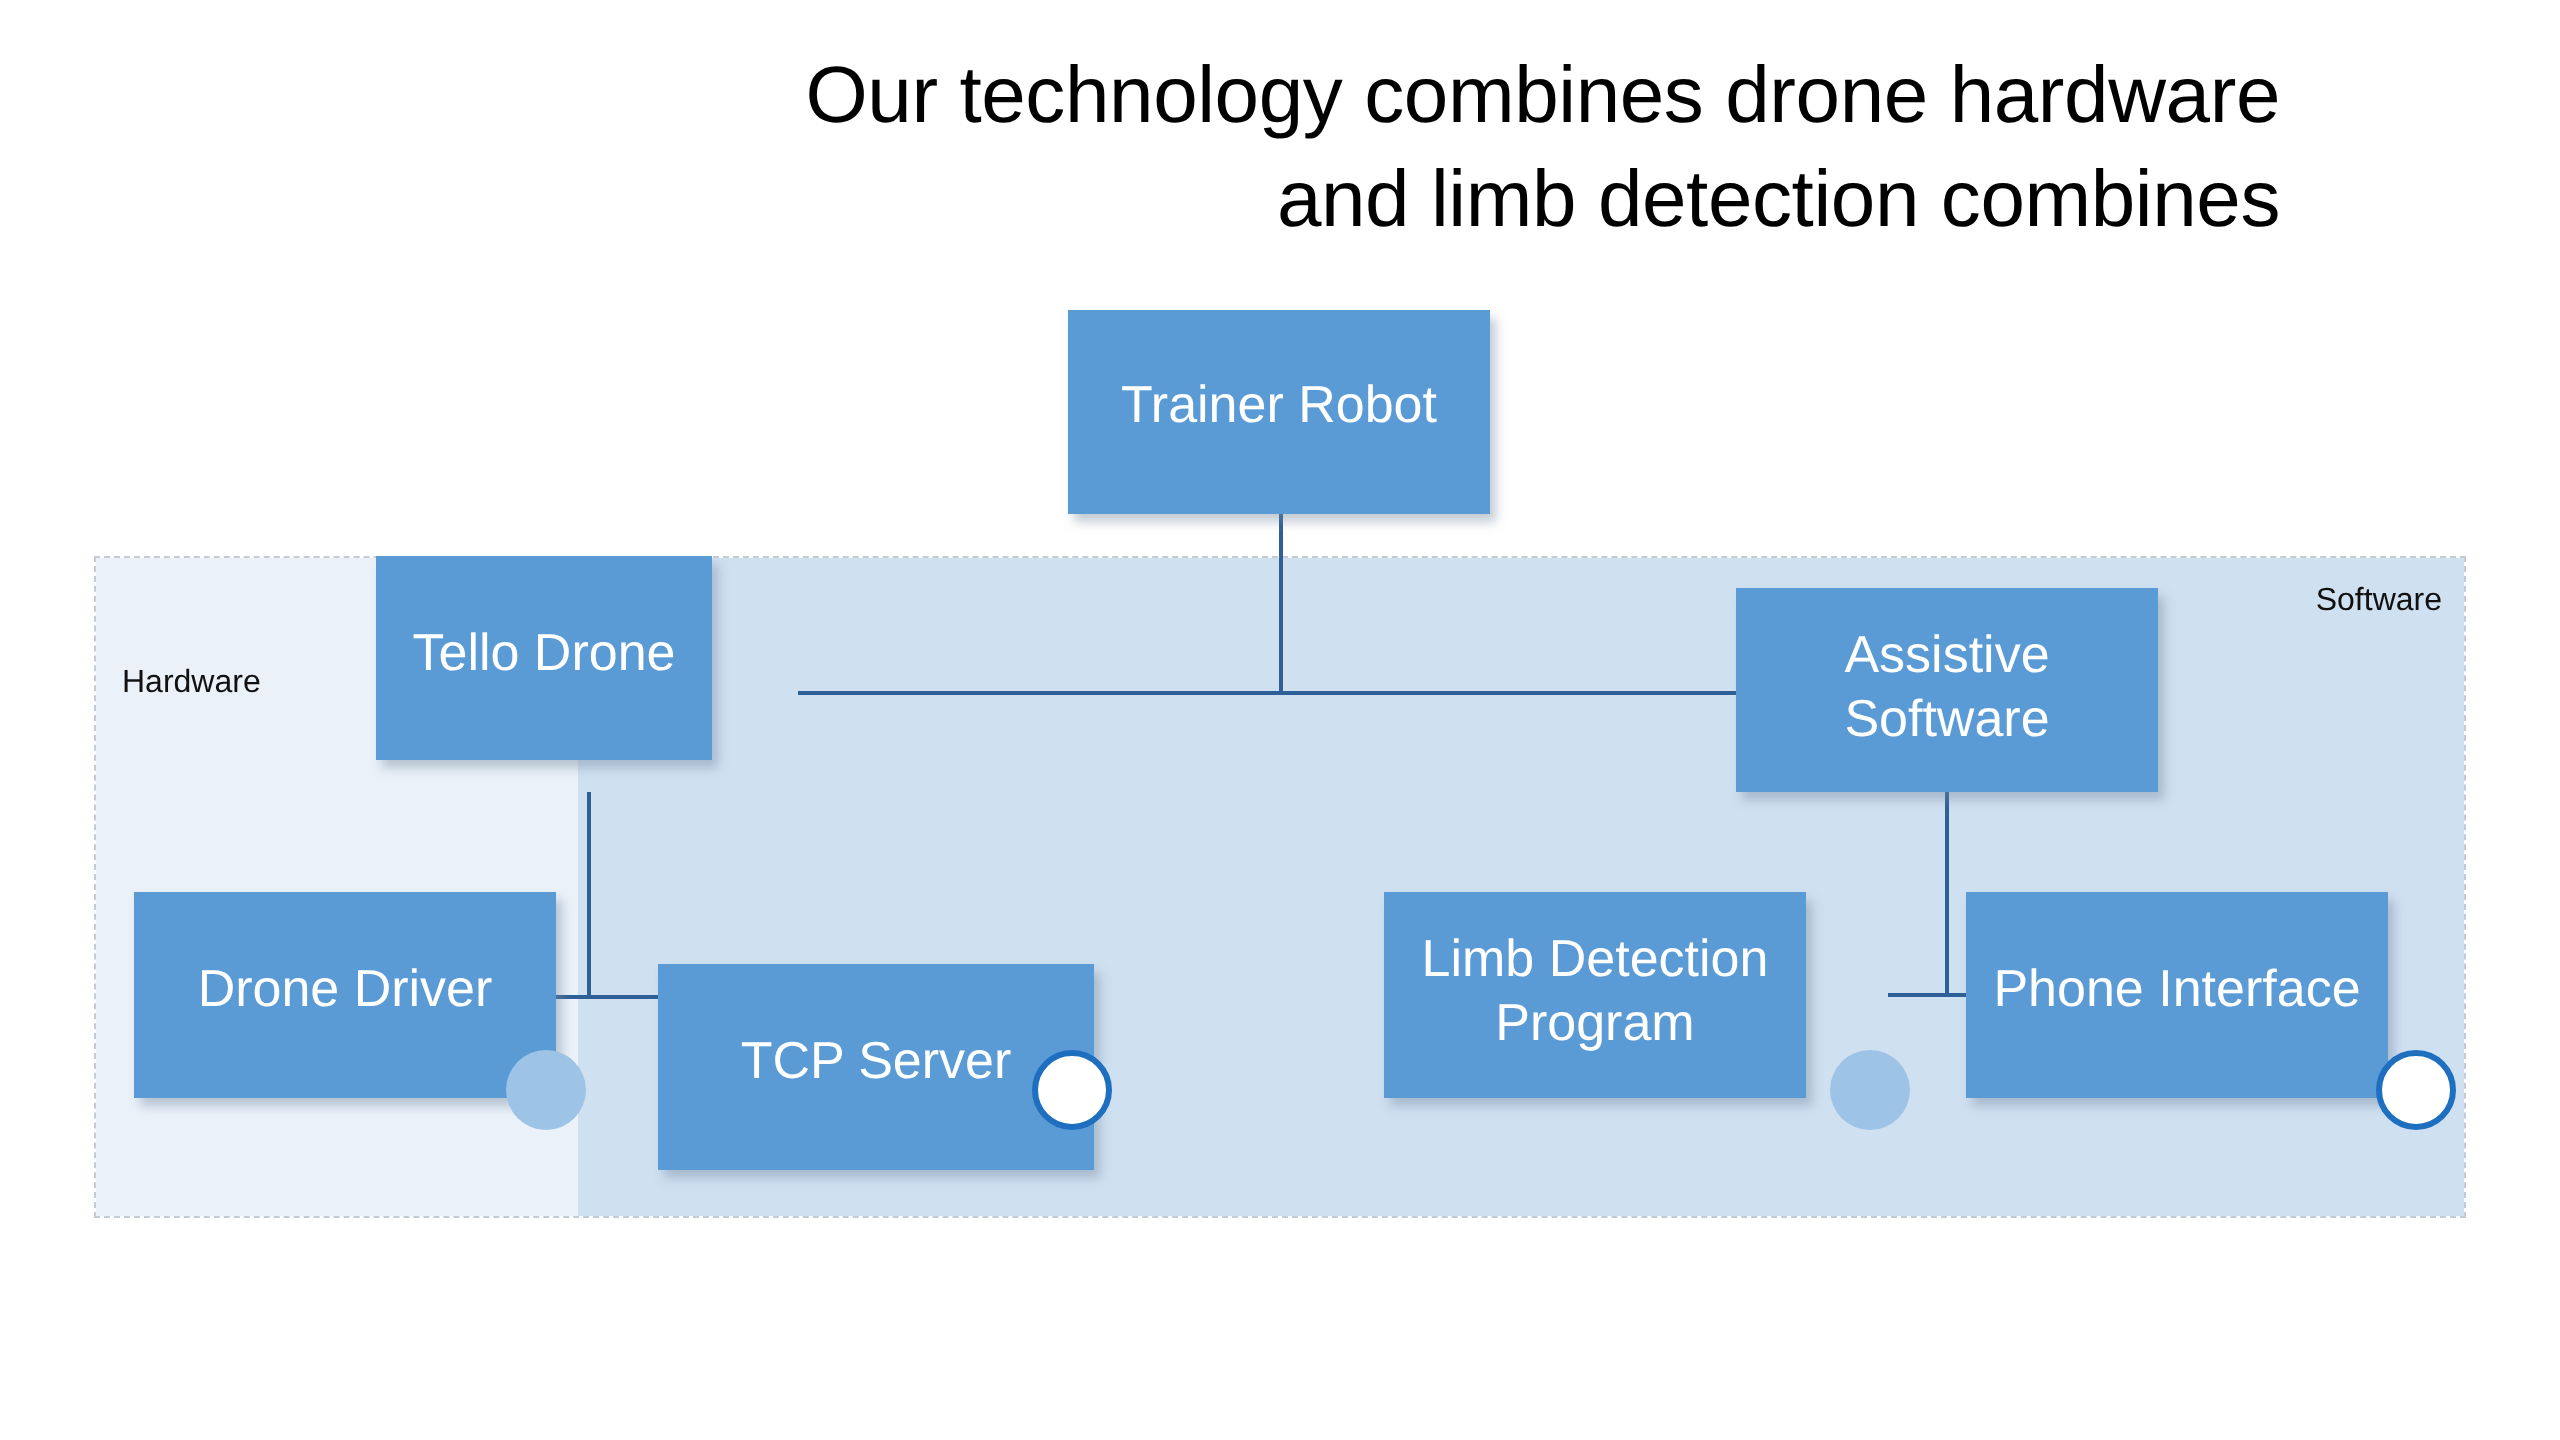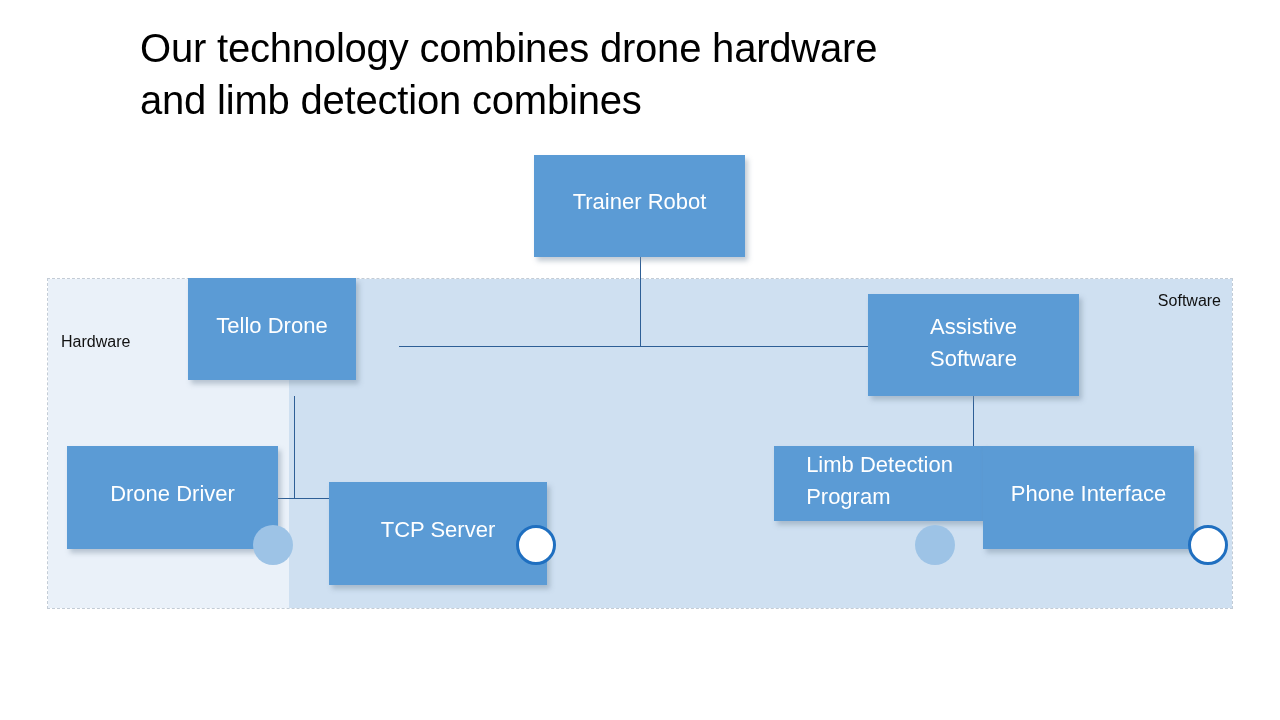--- a/index.html
+++ b/index.html
@@ -16,21 +16,21 @@
     font-family: "Liberation Sans", sans-serif;
     -webkit-font-smoothing: antialiased;
   }
 
   
   #slide-title {
     position: absolute;
     left: 140px;
     top: 22px;
     width: 1000px;
-    text-align: left;
+    text-align: right;
     font-size: 40px;
     line-height: 52px;
     color: #000000;
     font-weight: 400;
     letter-spacing: -0.2px;
   }
   #slide-title .line { display: block; white-space: pre; }
 
   
   #region-container {
@@ -82,33 +82,33 @@
     position: absolute;
     background: #5b9bd5;
     box-shadow: 3px 4px 5px rgba(120, 140, 160, 0.45);
     box-sizing: border-box;
     display: flex;
     align-items: center;
     justify-content: center;
   }
   .node .node-label {
     color: #ffffff;
-    font-size: 22px;
+    font-size: 26px;
     line-height: 32px;
-    text-align: left;
+    text-align: center;
     white-space: pre-line;
     padding: 0 8px;
   }
 
   #node-trainer-robot { left: 534px; top: 155px;  width: 211px; height: 102px; }
   #node-tello-drone   { left: 188px; top: 278px;  width: 168px; height: 102px; }
   #node-assistive     { left: 868px; top: 294px;  width: 211px; height: 102px; }
   #node-drone-driver  { left: 67px;  top: 446px;  width: 211px; height: 103px; }
   #node-tcp-server    { left: 329px; top: 446px;  width: 218px; height: 103px; margin-top: 36px; }
-  #node-limb          { left: 774px; top: 446px;  width: 211px; height: 75px; }
+  #node-limb          { left: 692px; top: 446px;  width: 211px; height: 103px; }
   #node-phone         { left: 983px;top: 446px;  width: 211px; height: 103px; }
 
   #node-trainer-robot .node-label { position: relative; top: -4px; }
   #node-tello-drone   .node-label { position: relative; top: -3px; }
   #node-drone-driver  .node-label { position: relative; top: -4px; }
   #node-tcp-server    .node-label { position: relative; top: -4px; }
   #node-phone         .node-label { position: relative; top: -4px; }
   #node-limb          .node-label { position: relative; top: -3px; }
   #node-assistive     .node-label { position: relative; top: -2px; }
 

